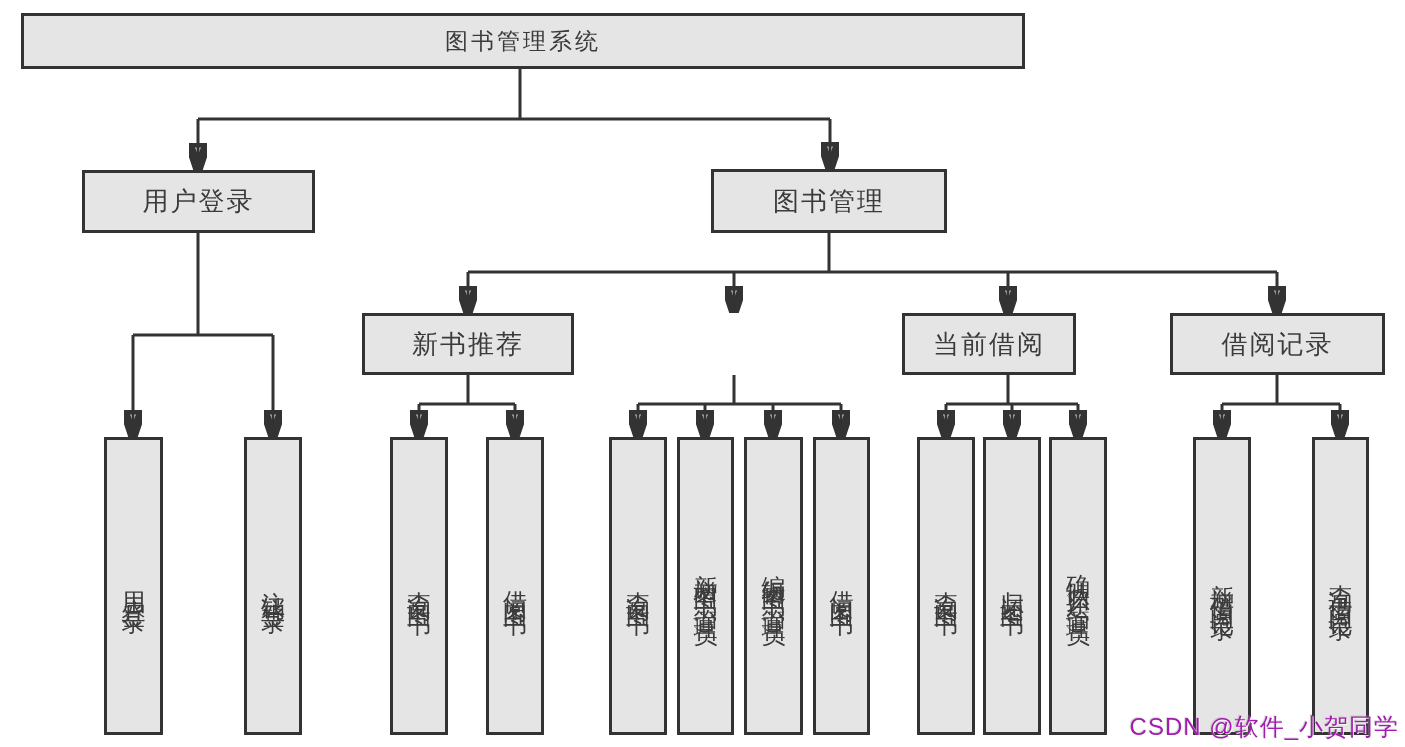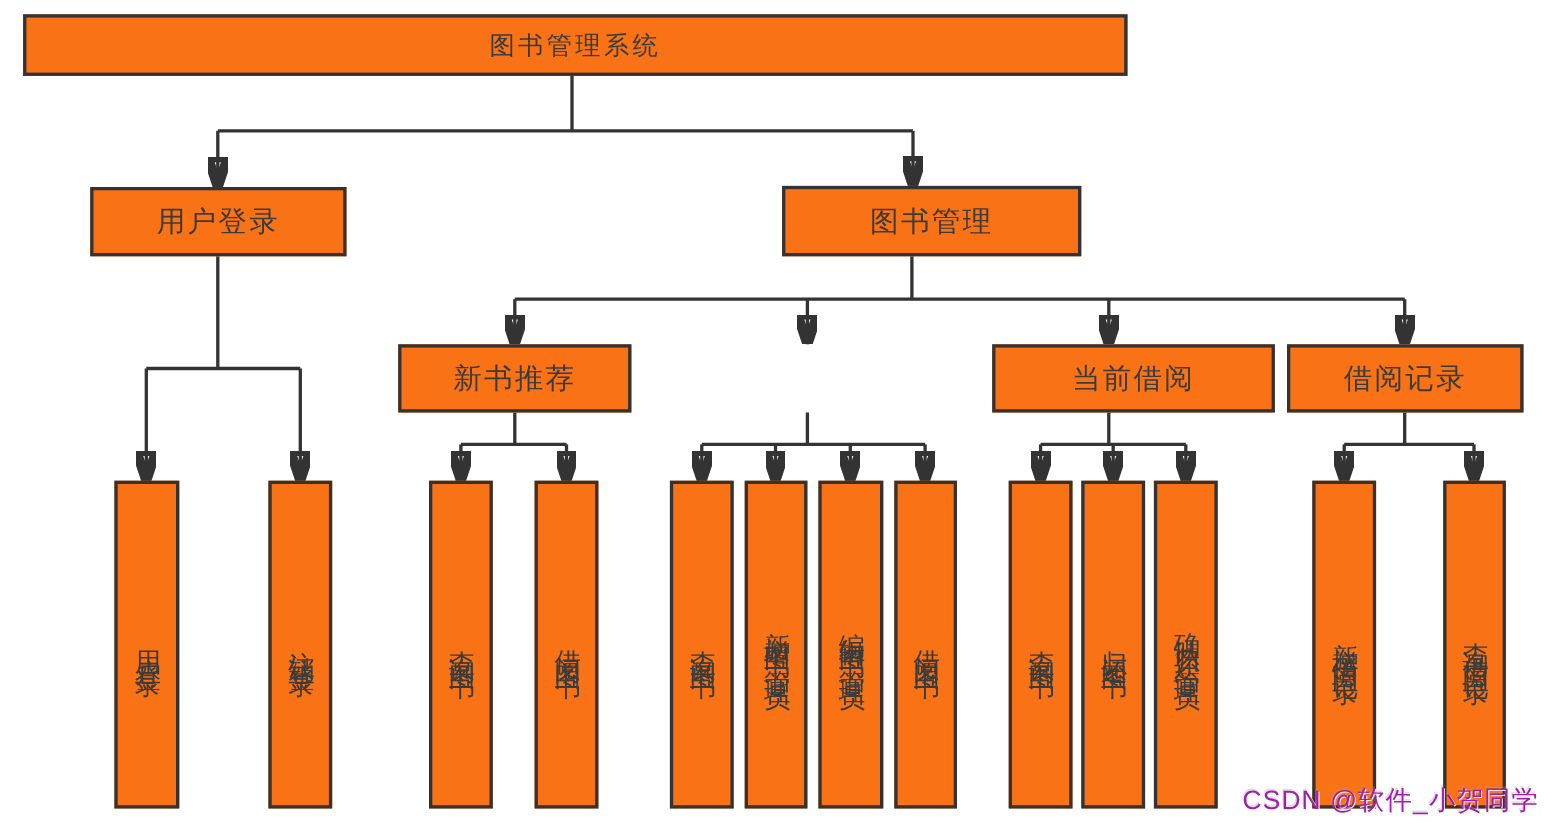--- a/index.html
+++ b/index.html
@@ -15,21 +15,21 @@
     position: absolute;
     left: 0; top: 0;
     width: 1405px; height: 747px;
     pointer-events: none;
   }
   .connector-layer path { stroke: #333333; stroke-width: 3; fill: none; }
   .box {
     position: absolute;
     box-sizing: border-box;
     border: 3px solid #333333;
-    background: #f97316;
+    background: #e5e5e5;
     color: #3b3b3b;
     display: flex;
     align-items: center;
     justify-content: center;
     text-align: center;
   }
   .hbox { font-size: 26px; letter-spacing: 2px; white-space: nowrap; }
   .hbox.title { font-size: 23px; letter-spacing: 3px; }
   .vbox { font-size: 24px; }
   .vbox .vtext {
@@ -88,24 +88,24 @@
     <path d="M946,404 V437" marker-end="url(#arrow)"></path>
     <path d="M1012,404 V437" marker-end="url(#arrow)"></path>
     <path d="M1078,404 V437" marker-end="url(#arrow)"></path>
     <path d="M1222,404 V437" marker-end="url(#arrow)"></path>
     <path d="M1340,404 V437" marker-end="url(#arrow)"></path>
   </svg>
 
   <div class="box hbox title" style="left:21px; top:13px; width:1004px; height:56px;">图书管理系统</div>
 
   <div class="box hbox" style="left:82px; top:170px; width:233px; height:63px;">用户登录</div>
-  <div class="box hbox" style="left:711px; top:169px; width:272px; height:64px;">图书管理</div>
+  <div class="box hbox" style="left:711px; top:169px; width:236px; height:64px;">图书管理</div>
 
   <div class="box hbox" style="left:362px; top:313px; width:212px; height:62px;">新书推荐</div>
-  <div class="box hbox" style="left:902px; top:313px; width:257px; height:62px;">当前借阅</div>
+  <div class="box hbox" style="left:902px; top:313px; width:174px; height:62px;">当前借阅</div>
   <div class="box hbox" style="left:1170px; top:313px; width:215px; height:62px;font-family:Liberation Serif, serif;">借阅记录</div>
 
   <div class="box vbox" style="left:104px; top:437px; width:59px; height:298px;">
     <span class="vtext">用户登录</span>
   </div>
   <div class="box vbox" style="left:244px; top:437px; width:58px; height:298px;">
     <span class="vtext">注销登录</span>
   </div>
 
   <div class="box vbox" style="left:390px; top:437px; width:58px; height:298px;">

